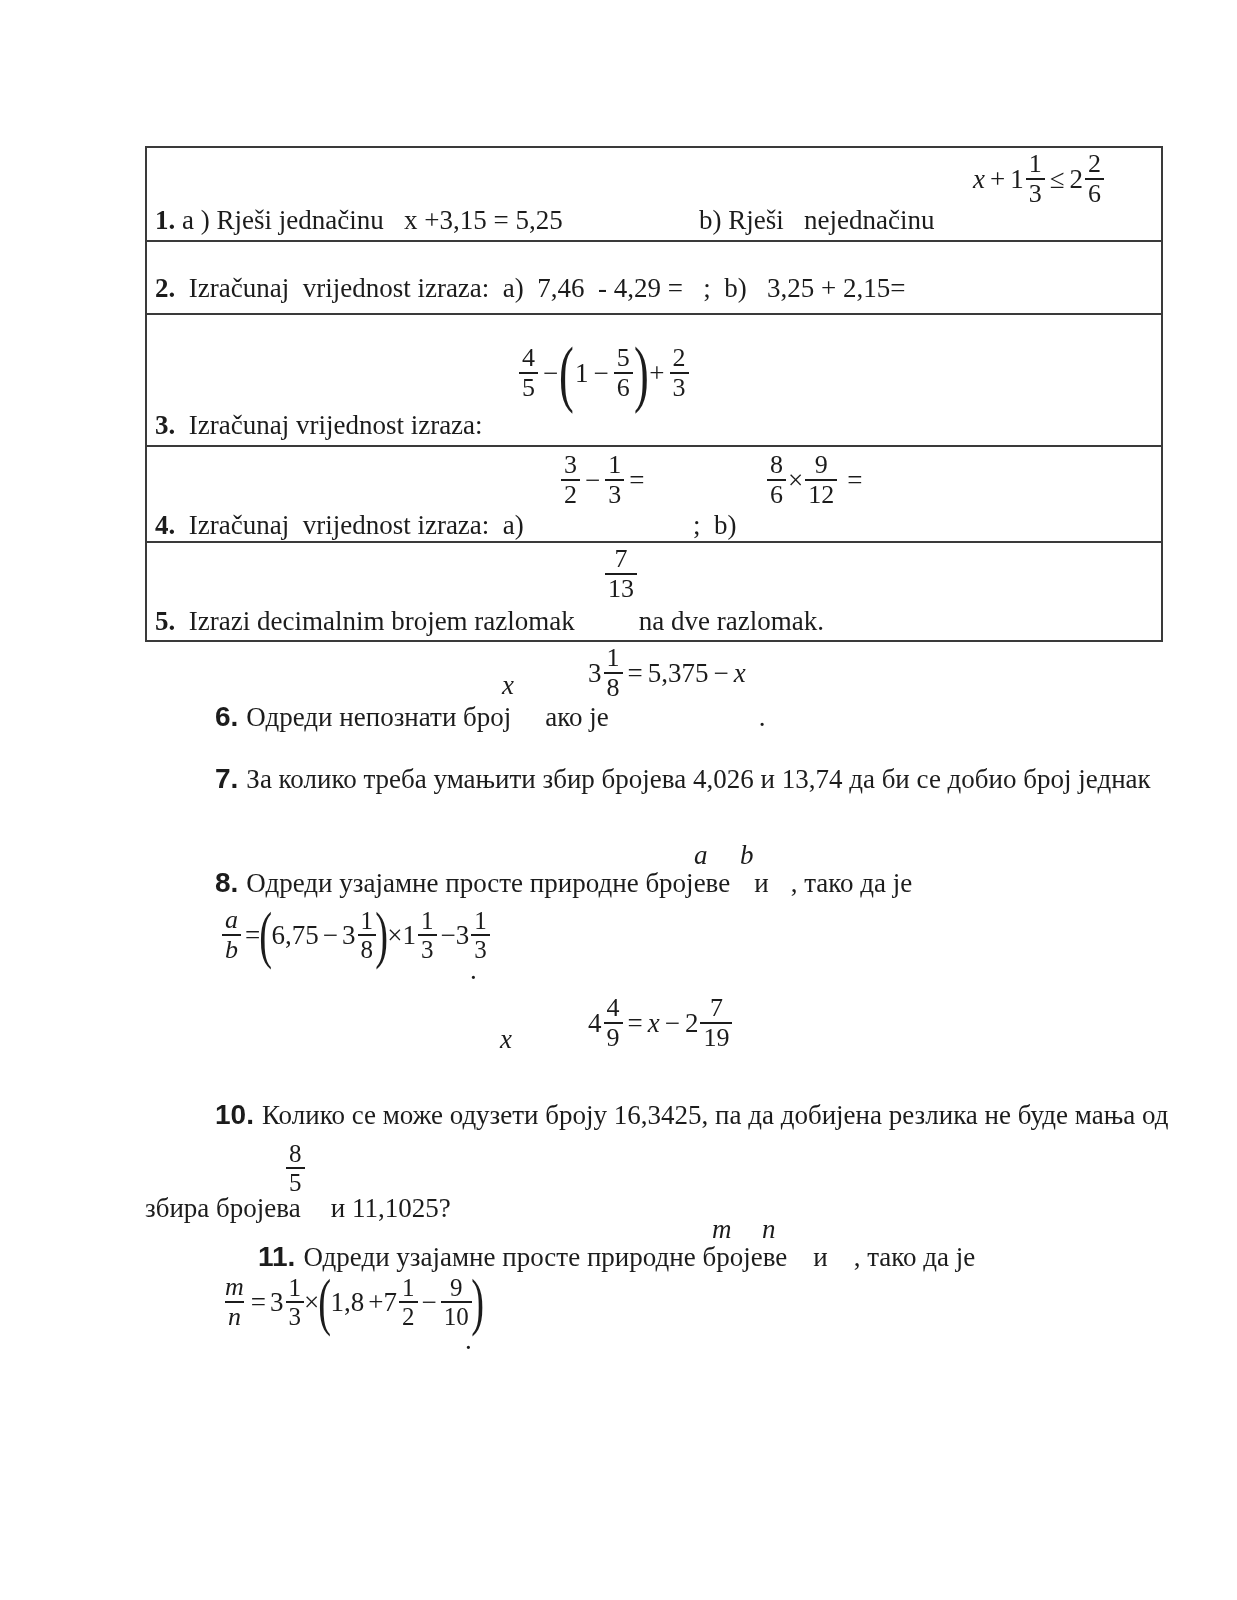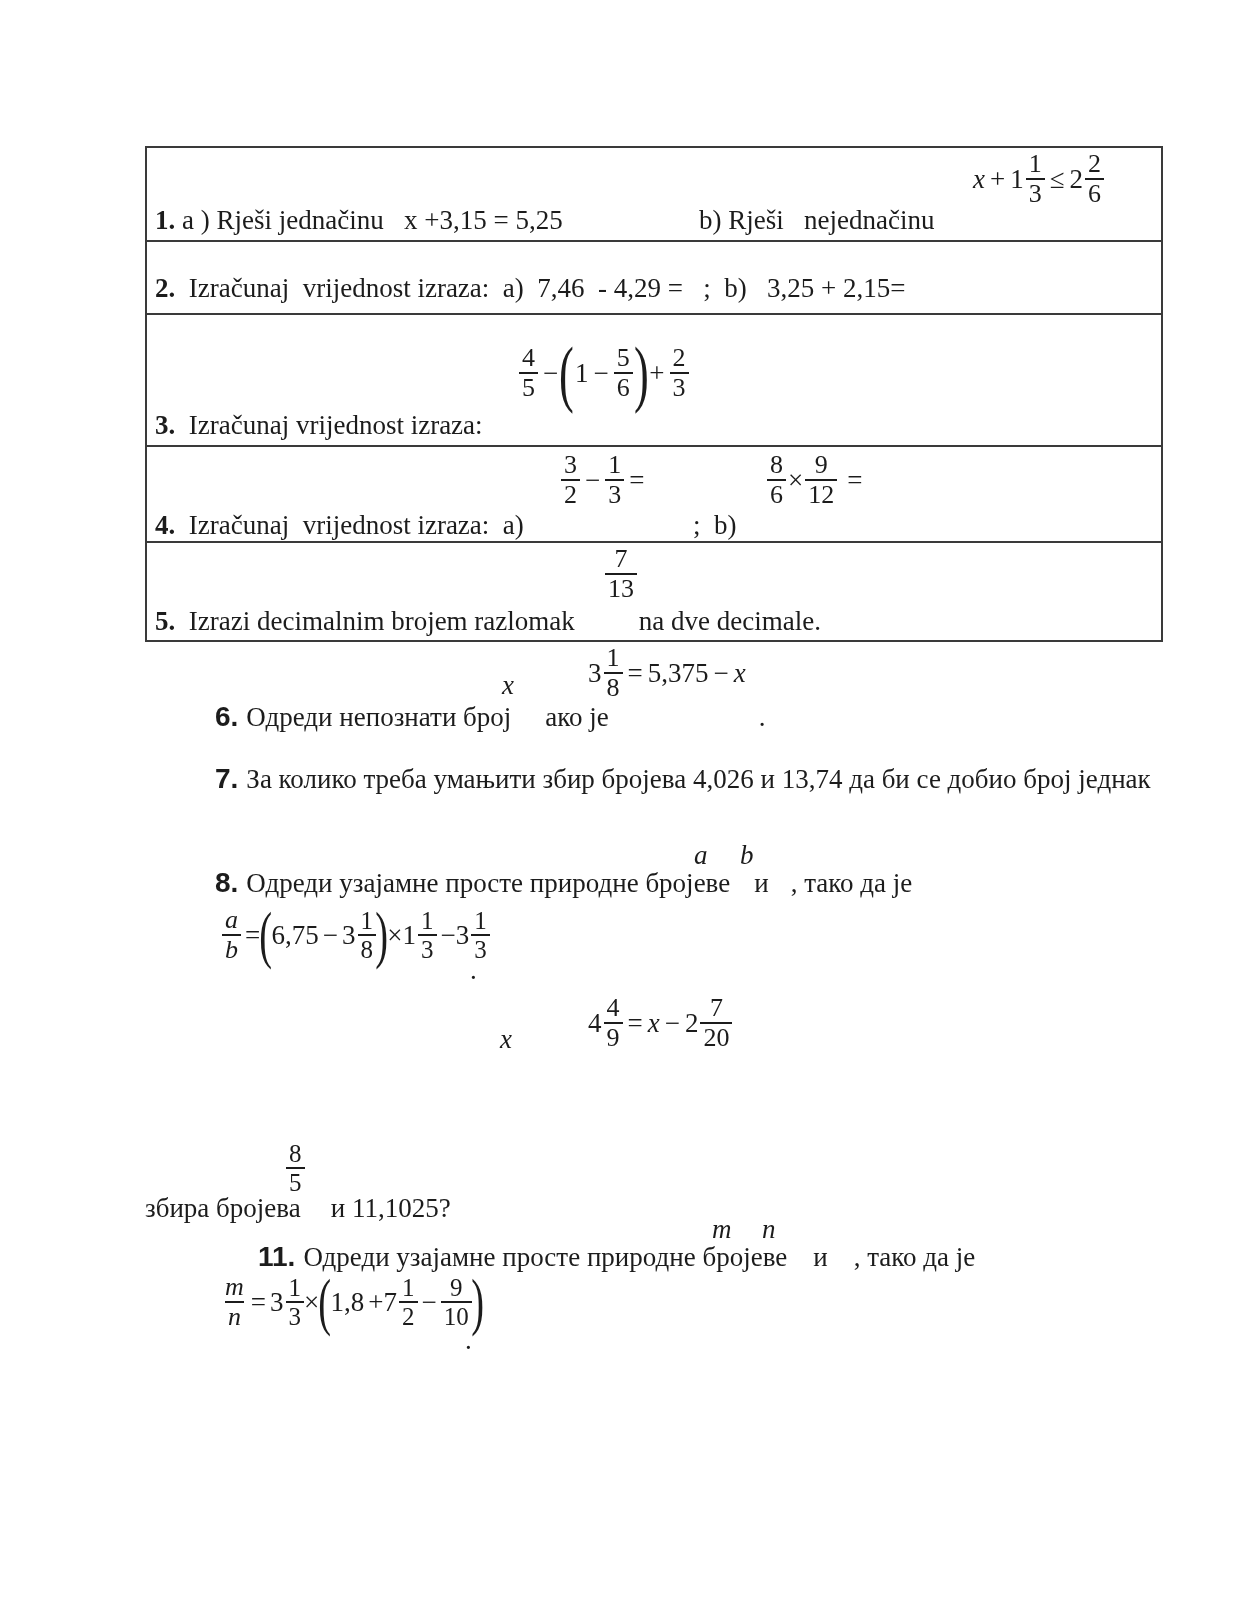--- a/index.html
+++ b/index.html
@@ -127,21 +127,21 @@
     </div>
 
     <div class="trow r5">
       <div class="formula" style="left:458px;top:2px;height:58px;">
         <span class="frac">
             <span class="fn">7</span>
             <span class="fd">13</span>
           </span>
       </div>
       <div class="tline" style="left:8px;top:62px;">
-        <span class="bnum">5.</span><span>&nbsp;&nbsp;Izrazi decimalnim brojem razlomak</span><span class="sp" style="width:64px;"></span><span>na dve decimale.</span>
+        <span class="bnum">5.</span><span>&nbsp;&nbsp;Izrazi decimalnim brojem razlomak</span><span class="sp" style="width:64px;"></span><span>na dve razlomak.</span>
       </div>
     </div>
   </div>
 
   <div class="formula" style="left:588px;top:642px;height:62px;">
     <span class="mixed">
         <span>3</span>
         <span class="frac">
           <span class="fn">1</span>
           <span class="fd">8</span>
@@ -210,26 +210,29 @@
           <span class="fd">9</span>
         </span>
       </span>
     <span>=</span>
     <span class="var">x</span>
     <span>−</span>
     <span class="mixed">
         <span>2</span>
         <span class="frac">
           <span class="fn">7</span>
-          <span class="fd">20</span>
+          <span class="fd">19</span>
         </span>
       </span>
   </div>
   <div class="abs var" style="left:500px;top:1024px;">x</div>
 
+  <div class="tline" style="left:215px;top:1098px;">
+    <span class="snum">10.</span><span class="sp" style="width:8px;"></span><span>Колико се може одузети броју 16,3425, па да добијена резлика не буде мања од</span>
+  </div>
   <div class="formula" style="left:286px;top:1140px;height:56px;">
     <span class="frac small">
         <span class="fn">8</span>
         <span class="fd">5</span>
       </span>
   </div>
   <div class="tline" style="left:145px;top:1192px;">
     <span>збира бројева</span><span class="sp" style="width:30px;"></span><span>и 11,1025?</span>
   </div>
 

